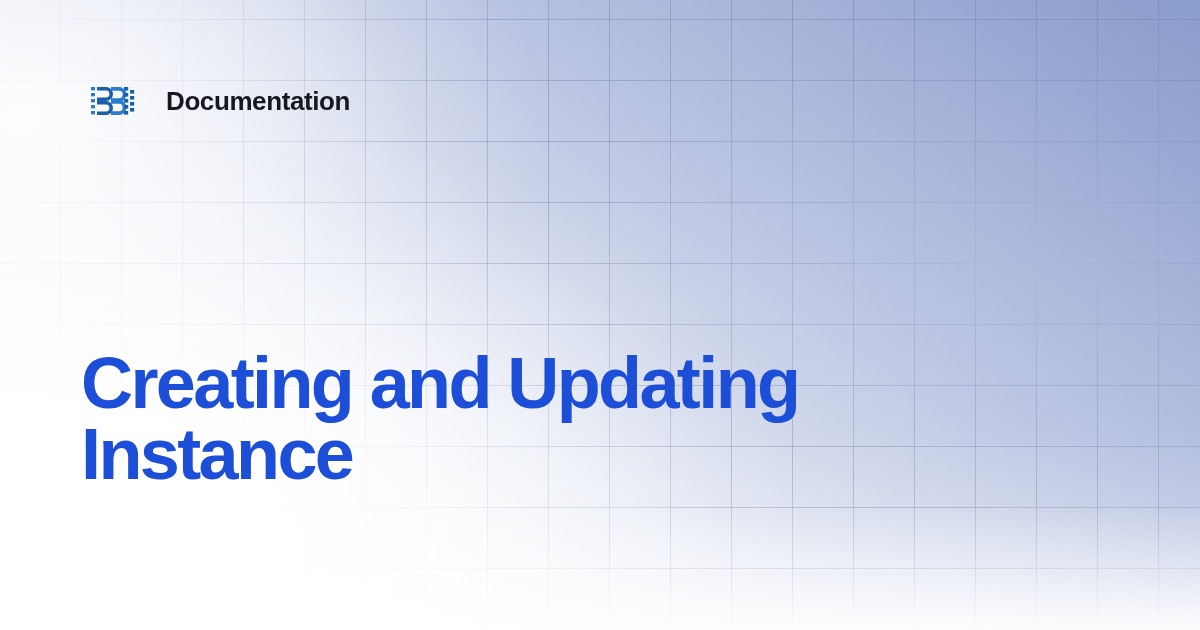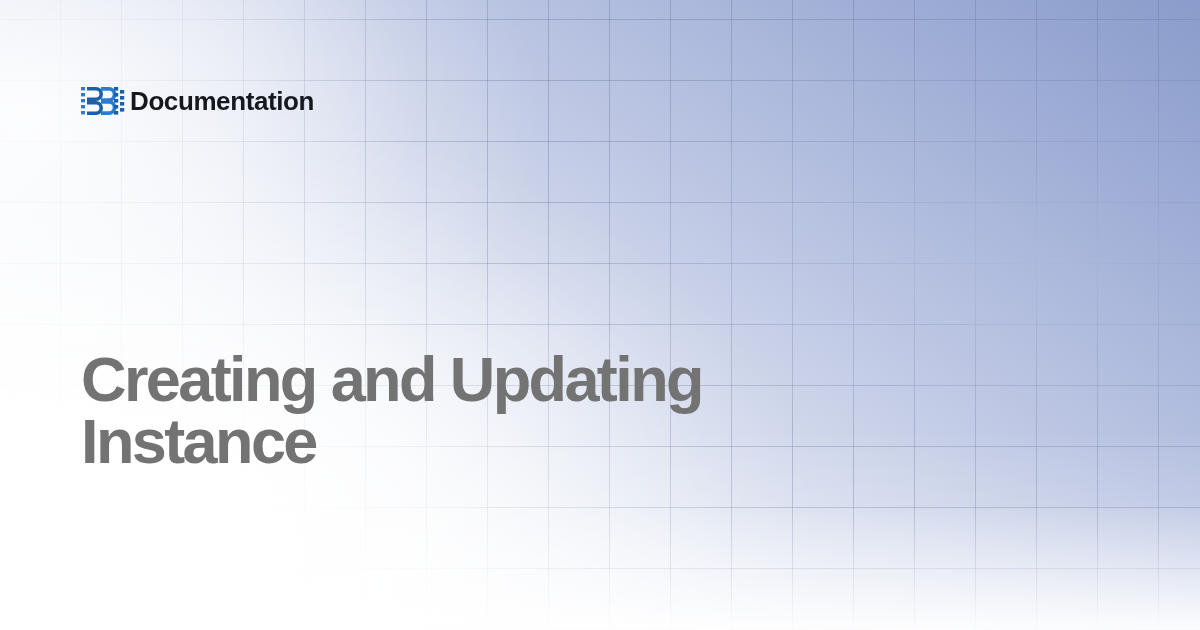--- a/index.html
+++ b/index.html
@@ -108,25 +108,25 @@
 
   
 
   .content {
     position: absolute;
     inset: 0;
   }
 
   .brand {
     position: absolute;
-    left: 81px;
+    left: 91px;
     top: 80px;
     display: flex;
     align-items: center;
-    gap: 5px;
+    gap: 31px;
     height: 42px;
   }
 
   .brand-logo {
     width: 44px;
     height: 30px;
     display: block;
     flex: 0 0 auto;
   }
 
@@ -138,25 +138,25 @@
     line-height: 1;
     white-space: nowrap;
   }
 
   .page-title {
     position: absolute;
     left: 81px;
     top: 348px;
     width: 1000px;
     margin: 0;
-    font-size: 63px;
+    font-size: 72px;
     font-weight: bold;
     line-height: 0.99;
     letter-spacing: -2.6px;
-    color: #737373;
+    color: #1d4ed8;
     white-space: pre-line;
   }
 </style>
 </head>
 <body>
 
 <div class="og-card">
 
   <div class="bg-gradient"></div>
   <div class="bg-grid"></div>

